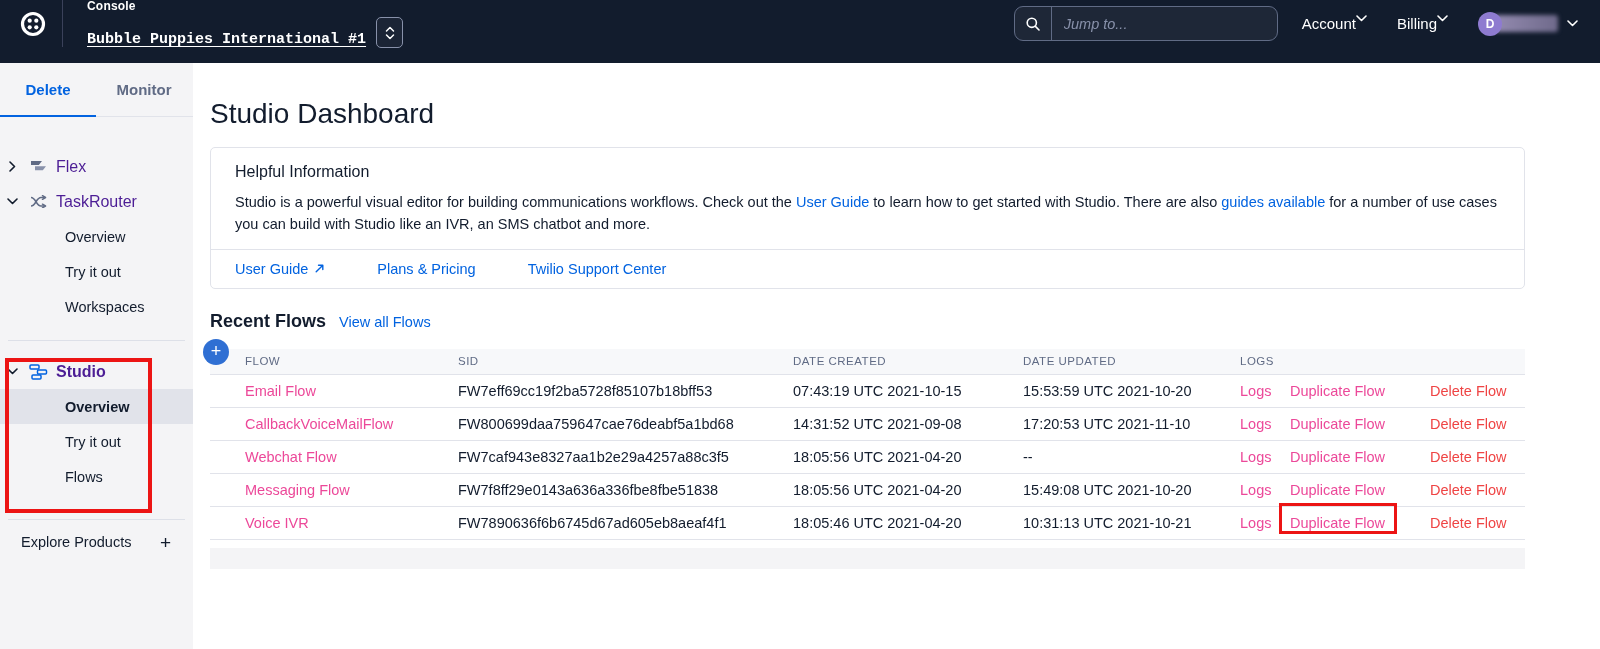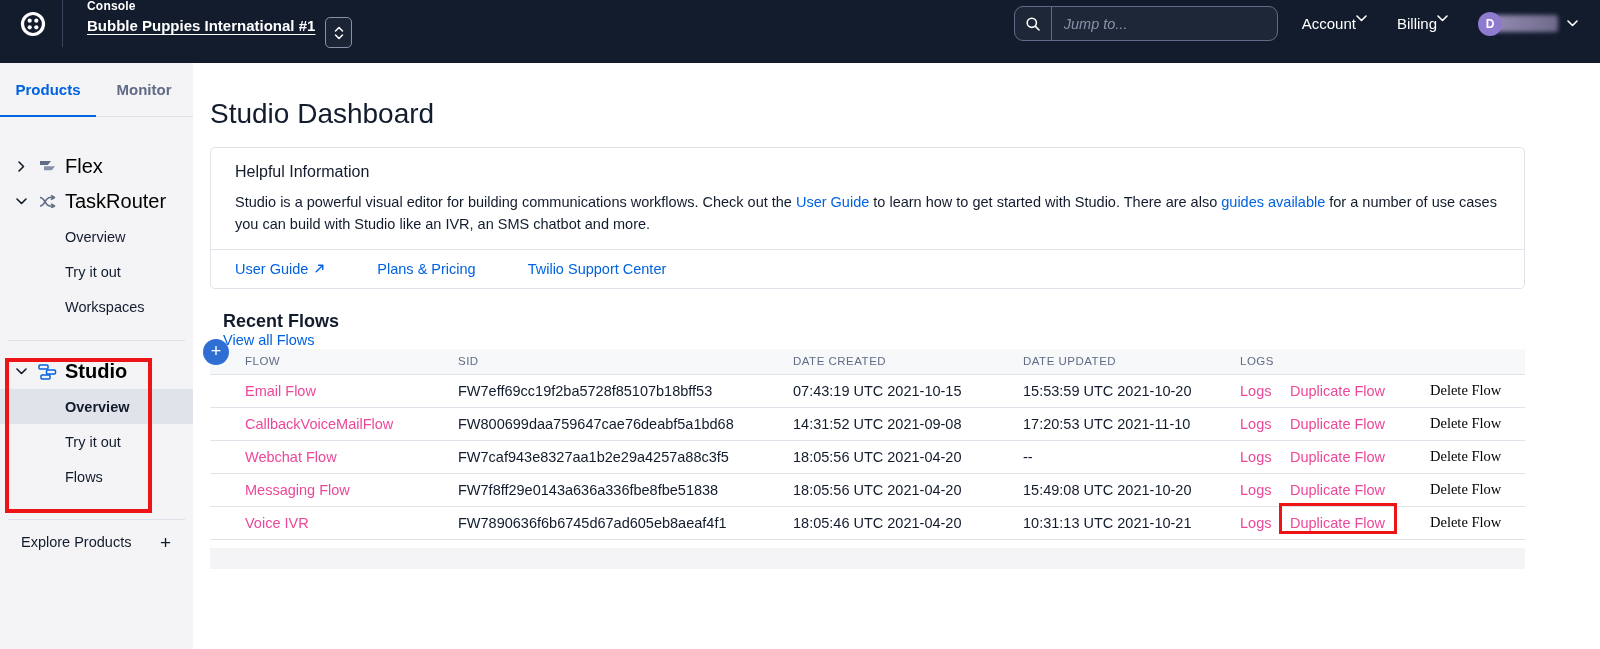--- a/index.html
+++ b/index.html
@@ -15,21 +15,21 @@
   .navbar {
     position: absolute; top: 0; left: 0; width: 1600px; height: 63px;
     background: #121C2D; color: #fff;
     display: flex; align-items: center;
     padding: 0 22px 16px 16px;
   }
   .logo-btn { width: 34px; height: 34px; display: flex; align-items: center; justify-content: center; cursor: pointer; }
   .nav-vdivider { width: 1px; height: 47px; background: #3A415A; margin-left: 12px; }
   .account-block { margin-left: 24px; }
   .console-label { font-size: 12px; font-weight: 700; letter-spacing: .2px; margin-bottom: 4px; }
-  .account-row { display: flex; align-items: flex-start; }
+  .account-row { display: flex; align-items: flex-end; font-family: Liberation Mono, monospace; }
   .account-name {
     font-size: 15px; font-weight: 700; text-decoration: underline;
     text-underline-offset: 3px; cursor: pointer;
   }
   .switcher-btn {
     width: 27px; height: 31px; margin-left: 10px;
     border: 1px solid #8891AA; border-radius: 5px;
     background: rgba(255,255,255,0.04);
     display: flex; align-items: center; justify-content: center; cursor: pointer;
   }
@@ -76,21 +76,21 @@
     font-size: 15px; font-weight: 700; color: #606B85; cursor: pointer; position: relative;
   }
   .side-tab.active { color: #0263E0; }
   .side-tab.active::after {
     content: ""; position: absolute; left: 0; right: 0; bottom: -1px;
     height: 2px; background: #0263E0;
   }
   .nav-list { margin-top: 32px; }
   .nav-item {
     height: 35px; display: flex; align-items: center;
-    padding-left: 13px; font-size: 20px; color: #000000; cursor: pointer;
+    padding-left: 4px; font-size: 16px; color: #4c1d95; cursor: pointer;
   }
   .nav-item .chev { width: 16px; display: flex; justify-content: center; }
   .nav-item .nav-icon { width: 24px; display: flex; justify-content: center; margin: 0 6px 0 6px; }
   .nav-item .nav-label { }
   .nav-item.section-active .nav-label { font-weight: 700; }
   .nav-sub {
     height: 35px; display: flex; align-items: center;
     padding-left: 65px; font-size: 14.5px; color: #121C2D; cursor: pointer;
   }
   .nav-sub.active { background: #E1E3EA; font-weight: 700; }
@@ -126,39 +126,39 @@
   .inline-link { color: #0263E0; cursor: pointer; text-decoration: none; }
   .helpful-footer {
     border-top: 1px solid #E1E3EA; padding: 11px 24px;
     display: flex; align-items: center; gap: 52px;
   }
   .footer-link {
     color: #0263E0; font-size: 14.5px; font-weight: 500; cursor: pointer;
     display: flex; align-items: center; gap: 6px;
   }
 
-  .flows-header { margin: 22px 0 0 17px; display: flex; align-items: baseline; height: 24px; flex-direction: column; }
+  .flows-header { margin: 22px 0 0 17px; display: flex; align-items: baseline; height: 24px; }
   .flows-heading { font-size: 18px; font-weight: 700; color: #121C2D; }
   .view-all-link { font-size: 14.5px; color: #0263E0; margin-left: 13px; cursor: pointer; }
 
   .flows-table { margin: 14px 0 0 17px; width: 1315px; }
   .t-header {
     display: grid; grid-template-columns: 248px 335px 230px 217px 50px 140px auto;
     height: 26px; align-items: center; background: #F7F8FA;
     color: #606B85; font-size: 11.5px; font-weight: 500; letter-spacing: .5px;
     border-bottom: 1px solid #E1E3EA;
   }
   .t-row {
     display: grid; grid-template-columns: 248px 335px 230px 217px 50px 140px auto;
     height: 33px; align-items: center; font-size: 14.5px;
     border-bottom: 1px solid #E1E3EA;
   }
   .cell-first { padding-left: 35px; }
   .tbl-link { color: #ec4899; cursor: pointer; }
-  .tbl-link-del { color: #000000; cursor: pointer; font-family: Liberation Serif, serif; }
+  .tbl-link-del { color: #ef4444; cursor: pointer; }
   .cell-plain { color: #121C2D; }
   .table-footer-strip { margin-top: 8px; height: 21px; width: 1315px; background: #F4F4F6; }
 
   .add-flow-btn {
     position: absolute; left: 10px; top: 276px; width: 26px; height: 26px;
     border-radius: 50%; background: #2F6FD3; color: #fff;
     display: flex; align-items: center; justify-content: center;
     font-size: 18px; font-weight: 400; cursor: pointer; z-index: 4; line-height: 1;
     padding-bottom: 2px;
   }
@@ -219,21 +219,21 @@
     <span class="avatar">D</span>
     <span class="redacted-name"></span>
     <svg class="user-chev" width="11" height="7" viewBox="0 0 11 7">
       <path d="M1 1 L5.5 5.5 L10 1" stroke="#fff" stroke-width="1.6" fill="none" stroke-linecap="round" stroke-linejoin="round"></path>
     </svg>
   </div>
 </div>
 
 <div class="sidebar">
   <div class="side-tabs">
-    <div class="side-tab active">Products</div>
+    <div class="side-tab active">Delete</div>
     <div class="side-tab">Monitor</div>
   </div>
 
   <div class="nav-list">
     <div class="nav-item">
       <span class="chev">
         <svg width="7" height="11" viewBox="0 0 7 11">
             <path d="M1 1 L5.5 5.5 L1 10" stroke="#121C2D" stroke-width="1.6" fill="none" stroke-linecap="round" stroke-linejoin="round"></path>
           </svg>
       </span>

